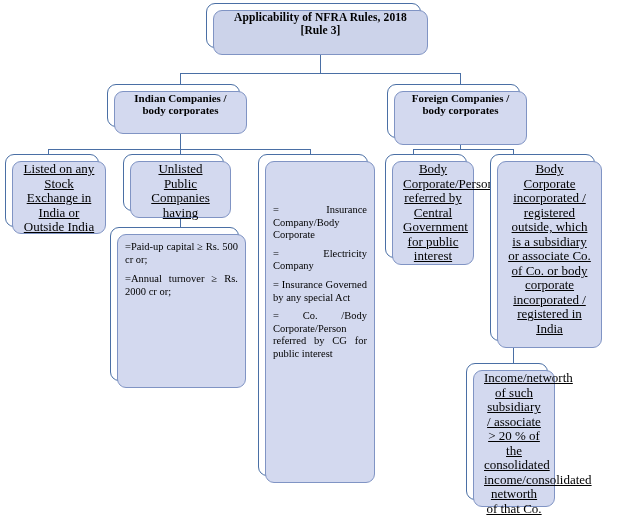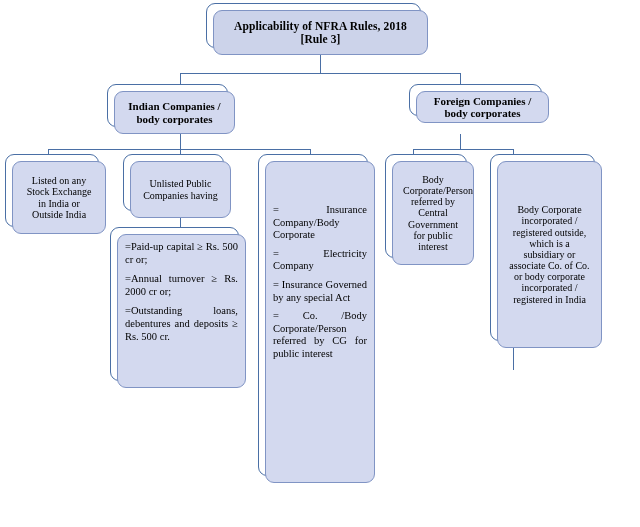--- a/index.html
+++ b/index.html
@@ -44,21 +44,20 @@
     position: absolute;
     left: 0;
     top: 0;
     width: 100%;
     height: 100%;
     box-sizing: border-box;
     border: 1px solid #8094c4;
     border-radius: 9px;
     background: #d3d9ef;
     display: flex;
-    align-items: center;
     justify-content: center;
   }
   .node .txt {
     width: 100%;
     box-sizing: border-box;
     color: #000000;
     text-align: center;
     line-height: 1.12;
   }
 
@@ -71,22 +70,23 @@
   }
 
   
   .lvl2 .txt {
     font-weight: bold;
     font-size: 11px;
   }
 
   
   .leaf .txt {
-    font-size: 10px;
+    font-size: 13px;
     padding: 0 10px;
+    text-decoration: underline;
   }
 
   
   .listbox .face {
     align-items: flex-start;
     justify-content: flex-start;
   }
   .listbox .txt {
     text-align: justify;
     text-align-last: left;
@@ -129,31 +129,31 @@
   <div class="node n-title" style="left:213px; top:10px; width:215px; height:45px;">
     <div class="shadow"></div>
     <div class="face">
       <div class="txt">
         <div>Applicability of NFRA Rules, 2018</div>
         <div>[Rule 3]</div>
       </div>
     </div>
   </div>
 
-  <div class="node lvl2" style="left:114px; top:91px; width:121px; height:43px;padding-left:16px;">
+  <div class="node lvl2" style="left:114px; top:91px; width:133px; height:43px;padding-left:16px;">
     <div class="shadow"></div>
     <div class="face">
       <div class="txt">
         <div>Indian Companies /</div>
         <div>body corporates</div>
       </div>
     </div>
   </div>
 
-  <div class="node lvl2" style="left:416px; top:91px; width:133px; height:32px;">
+  <div class="node lvl2" style="left:394px; top:91px; width:133px; height:54px;">
     <div class="shadow"></div>
     <div class="face">
       <div class="txt">
         <div>Foreign Companies /</div>
         <div>body corporates</div>
       </div>
     </div>
   </div>
 
   <div class="node leaf" style="left:12px; top:161px; width:94px; height:73px;">
@@ -169,21 +169,20 @@
       <div class="txt">Unlisted Public Companies having</div>
     </div>
   </div>
 
   <div class="node listbox" style="left:117px; top:234px; width:129px; height:154px;">
     <div class="shadow"></div>
     <div class="face">
       <div class="txt">
         <p>=Paid-up capital ≥ Rs. 500 cr or;</p>
         <p>=Annual turnover ≥ Rs. 2000 cr or;</p>
-        <p>=Outstanding loans, debentures and deposits ≥ Rs. 500 cr.</p>
       </div>
     </div>
   </div>
 
   <div class="node listbox tall" style="left:265px; top:161px; width:110px; height:322px;">
     <div class="shadow"></div>
     <div class="face">
       <div class="txt">
         <p>=        Insurance Company/Body Corporate</p>
         <p>=        Electricity Company</p>
@@ -200,14 +199,20 @@
     </div>
   </div>
 
   <div class="node leaf" style="left:497px; top:161px; width:105px; height:187px;">
     <div class="shadow"></div>
     <div class="face">
       <div class="txt">Body Corporate incorporated / registered outside, which is a subsidiary or associate Co. of Co. or body corporate incorporated / registered in India</div>
     </div>
   </div>
 
+  <div class="node leaf" style="left:473px; top:370px; width:82px; height:137px;">
+    <div class="shadow"></div>
+    <div class="face">
+      <div class="txt">Income/networth of such subsidiary / associate &gt; 20 % of the consolidated income/consolidated networth of that Co.</div>
+    </div>
+  </div>
 
 </div>
 
 </body></html>

